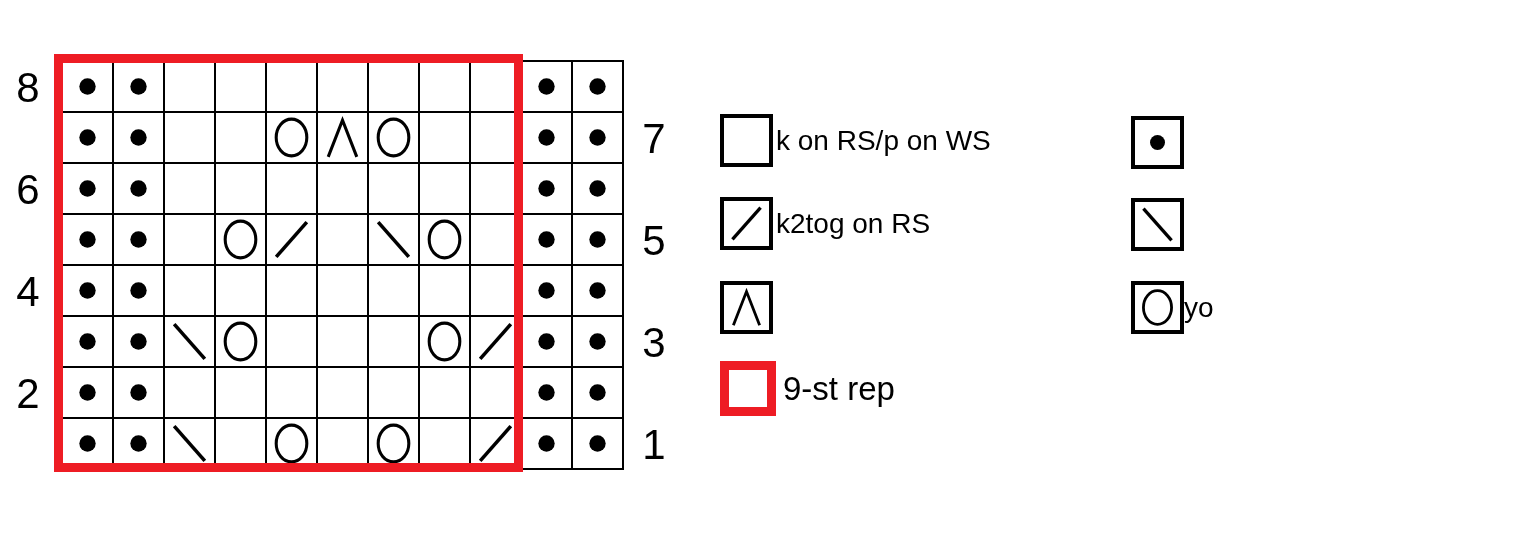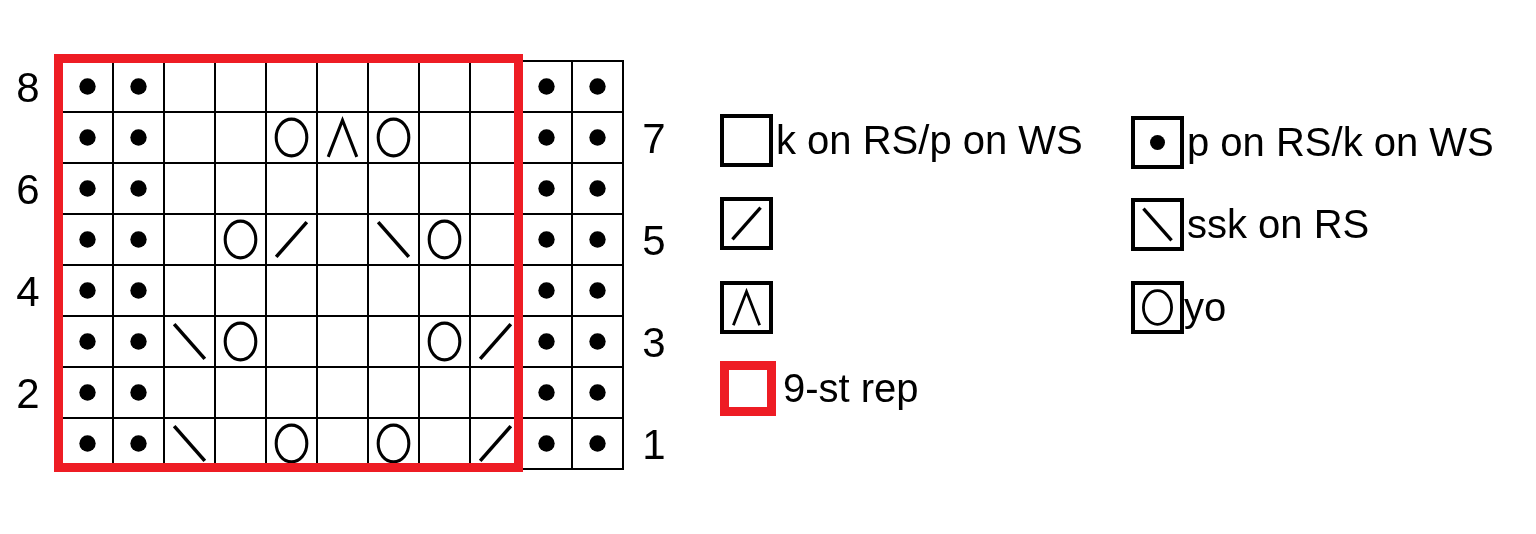--- a/index.html
+++ b/index.html
@@ -32,22 +32,22 @@
   .rownum.left{left:4px}
   .rownum.right{left:630px}
   
   .legend-item{position:absolute;display:flex;align-items:center}
   .lsq{
     box-sizing:border-box;width:53px;height:53px;border:4px solid #000;
     flex:none;display:block;background:#fff;
   }
   .lsq svg{display:block;width:100%;height:100%}
   .lsq.rep{border:9px solid var(--accent-red,#ee1c24);width:56px;height:55px}
-  .llabel{font-size:40px;margin-left:3px;white-space:nowrap}
-  .llabel.small{font-size:40px;margin-left:7px}
+  .llabel{font-size:28px;margin-left:3px;white-space:nowrap}
+  .llabel.small{font-size:33px;margin-left:7px}
   .llabel.spaced{margin-left:0}
 </style>
 </head>
 <body style="--accent-red: #ee1c24;">
 
 <div class="chart-wrap">
   <div class="grid" id="grid">
       <div class="cell">
         <svg viewBox="0 0 48 48">
           <circle cx="24" cy="24" r="8" fill="#000"></circle>
@@ -340,48 +340,47 @@
 <div class="legend-item" style="left:720px;top:114px">
   <span class="lsq"></span>
   <span class="llabel">k on RS/p on WS</span>
 </div>
 <div class="legend-item" style="left:720px;top:197px">
   <span class="lsq">
       <svg viewBox="0 0 48 48">
         <line x1="9" y1="41" x2="39" y2="7" stroke="#000" stroke-width="3.5"></line>
       </svg>
     </span>
+  <span class="llabel">k2tog on RS</span>
 </div>
 <div class="legend-item" style="left:720px;top:281px">
   <span class="lsq">
       <svg viewBox="0 0 48 48">
         <polyline points="10,43 24,7 38,43" fill="none" stroke="#000" stroke-width="3"></polyline>
       </svg>
     </span>
 </div>
 <div class="legend-item" style="left:720px;top:361px">
   <span class="lsq rep"></span>
   <span class="llabel small">9-st rep</span>
 </div>
 
 <div class="legend-item" style="left:1131px;top:116px">
   <span class="lsq">
       <svg viewBox="0 0 48 48">
         <circle cx="24" cy="24" r="8" fill="#000"></circle>
       </svg>
     </span>
-  <span class="llabel">p on RS/k on WS</span>
 </div>
 <div class="legend-item" style="left:1131px;top:198px">
   <span class="lsq">
       <svg viewBox="0 0 48 48">
         <line x1="9" y1="7" x2="39" y2="41" stroke="#000" stroke-width="3.5"></line>
       </svg>
     </span>
-  <span class="llabel">ssk on RS</span>
 </div>
 <div class="legend-item" style="left:1131px;top:281px">
   <span class="lsq">
       <svg viewBox="0 0 48 48">
         <ellipse cx="24" cy="24" rx="15" ry="18" fill="none" stroke="#000" stroke-width="3"></ellipse>
       </svg>
     </span>
   <span class="llabel spaced">yo</span>
 </div>
 

